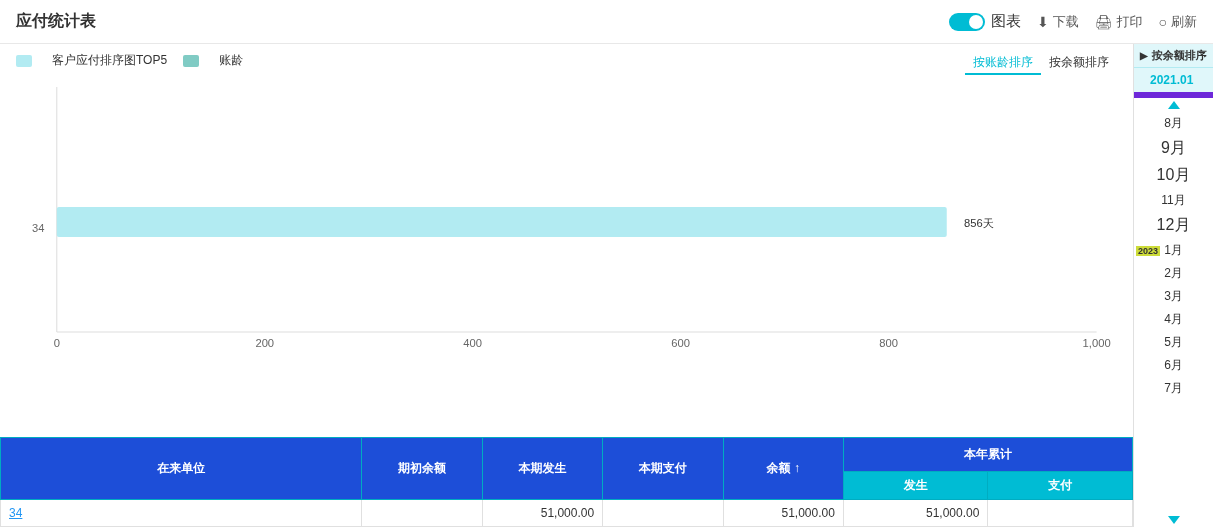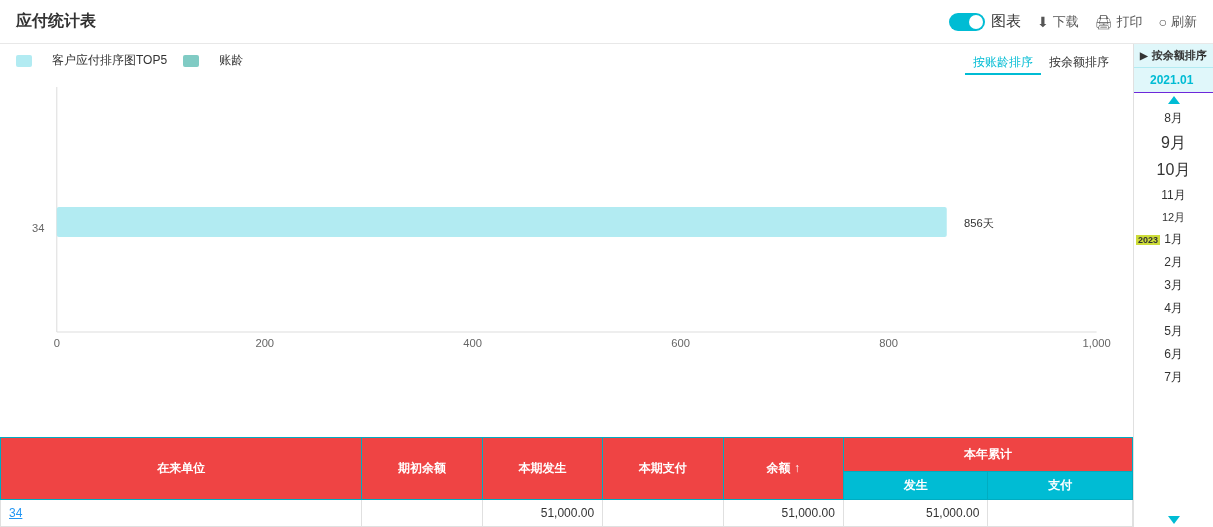--- a/index.html
+++ b/index.html
@@ -29,21 +29,21 @@
     .chart-legend { display: flex; align-items: center; gap: 16px; margin-bottom: 8px; }
     .legend-item { display: flex; align-items: center; gap: 20px; font-size: 12px; color: #333; }
     .legend-color { width: 16px; height: 12px; border-radius: 2px; }
     .sort-tabs { position: absolute; top: 8px; right: 16px; display: flex; gap: 0; }
     .sort-tab { padding: 2px 8px; font-size: 12px; color: #333; cursor: pointer; border-bottom: 2px solid transparent; }
     .sort-tab.active { border-bottom: 2px solid #00bcd4; color: #00bcd4; }
 
     
     .table-section { background: #fff; }
     table { width: 100%; border-collapse: collapse; }
-    .table-header-row-1 th { background: #ef4444; color: #fff; padding: 8px 4px; text-align: center; font-size: 12px; border: 1px solid #00acc1; }
+    .table-header-row-1 th { background: #1d4ed8; color: #fff; padding: 8px 4px; text-align: center; font-size: 12px; border: 1px solid #00acc1; }
     .table-header-row-2 th { background: #00bcd4; color: #fff; padding: 5px 4px; text-align: center; font-size: 12px; border: 1px solid #00acc1; }
     td { padding: 6px 8px; border: 1px solid #e0e0e0; font-size: 12px; text-align: right; }
     td:first-child { text-align: left; }
     td a { color: #2196f3; text-decoration: underline; }
     .col-name { width: 30%; }
     .col-period-bal { width: 10%; }
     .col-period-gen { width: 10%; }
     .col-period-pay { width: 10%; }
     .col-balance { width: 10%; }
     .col-year-gen { width: 12%; }
@@ -164,32 +164,32 @@
             </tbody>
         </table>
       </div>
     </div>
 
     <div class="sidebar">
       <div class="sidebar-header">
         <span class="sidebar-triangle">▶</span>
         <span>按余额排序</span>
       </div>
-      <div style="padding: 2px 12px; background:#e0f7fa; border-bottom:1px solid #6d28d9;">
+      <div style="padding: 2px 12px; background:#e0f7fa; border-bottom:6px solid #6d28d9;">
         <input type="text" class="sidebar-year-input" style="color: rgb(0, 188, 212); font-weight: bold; font-size: 12px; width: 100%; border: none; background: transparent; outline: none;" value="2021.01">
       </div>
       <div class="sidebar-scroll-btn">
         <span class="chevron-up"></span>
       </div>
       <div class="sidebar-months" id="sidebar-months">
       <div class="month-item" style="font-size: 12px; padding: 3px 6px; cursor: pointer; text-align: center; position: relative;">8月</div>
           <div class="month-item" style="font-size: 16px; padding: 3px 6px; cursor: pointer; text-align: center; position: relative;">9月</div>
           <div class="month-item" style="font-size: 16px; padding: 3px 6px; cursor: pointer; text-align: center; position: relative;">10月</div>
           <div class="month-item" style="font-size: 12px; padding: 3px 6px; cursor: pointer; text-align: center; position: relative;">11月</div>
-          <div class="month-item" style="font-size: 11px; padding: 3px 6px; cursor: pointer; text-align: center; position: relative;">12月</div>
+          <div class="month-item" style="font-size: 16px; padding: 3px 6px; cursor: pointer; text-align: center; position: relative;">12月</div>
           <div class="month-item" style="font-size: 12px; padding: 3px 6px; cursor: pointer; text-align: center; position: relative;"><span style="position:absolute;left:2px;top:50%;transform:translateY(-50%);background:#cddc39;font-size:9px;padding:0 2px;font-weight:bold;">2023</span>1月</div>
           <div class="month-item" style="font-size: 12px; padding: 3px 6px; cursor: pointer; text-align: center; position: relative;">2月</div>
           <div class="month-item" style="font-size: 12px; padding: 3px 6px; cursor: pointer; text-align: center; position: relative;">3月</div>
           <div class="month-item" style="font-size: 12px; padding: 3px 6px; cursor: pointer; text-align: center; position: relative;">4月</div>
           <div class="month-item" style="font-size: 12px; padding: 3px 6px; cursor: pointer; text-align: center; position: relative;">5月</div>
           <div class="month-item" style="font-size: 12px; padding: 3px 6px; cursor: pointer; text-align: center; position: relative;">6月</div>
           <div class="month-item" style="font-size: 12px; padding: 3px 6px; cursor: pointer; text-align: center; position: relative;">7月</div>
         </div>
       <div class="sidebar-scroll-btn">
         <span class="chevron-down"></span>

